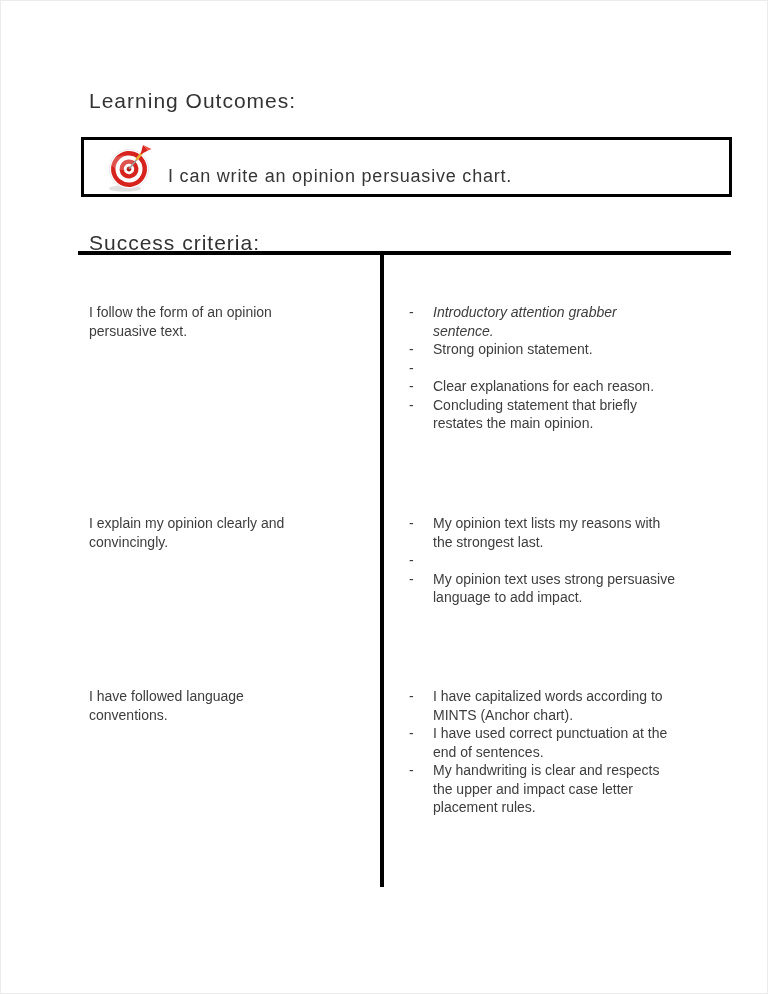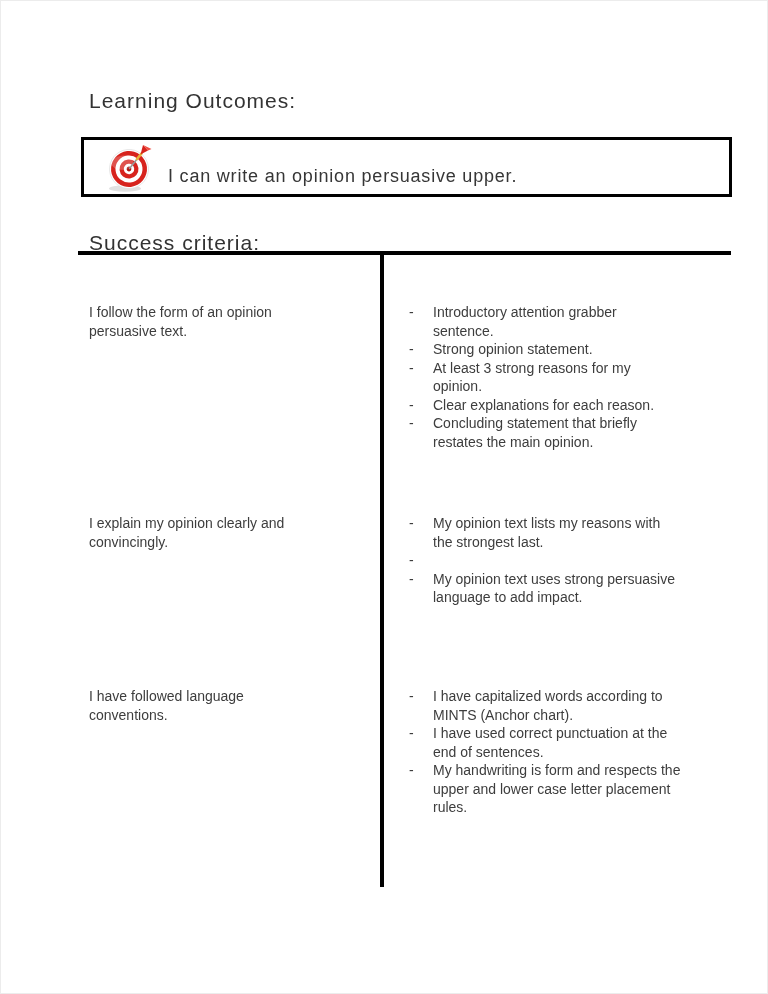--- a/index.html
+++ b/index.html
@@ -97,21 +97,21 @@
   .cell.right li {
     display: flex;
     font-size: 14px;
     line-height: 18.5px;
   }
   .dash {
     width: 24px;
     flex: 0 0 24px;
   }
   .txt { max-width: 248px; }
-  .txt.narrow { max-width: 210px; }
+  .txt.narrow { max-width: 210px; font-style: italic; }
 </style>
 </head>
 <body>
 
 <div class="page">
 
   <h1 class="h-main" id="h-outcomes">Learning Outcomes:</h1>
 
   <div class="outcome-box">
     <span class="icon-wrap">
@@ -125,21 +125,21 @@
           <circle cx="24" cy="28" r="5.2" fill="#ffffff"></circle>
           <circle cx="24" cy="28" r="2.4" fill="#b01510"></circle>
           <ellipse cx="18" cy="21" rx="11" ry="7" fill="#ffffff" opacity="0.22"></ellipse>
         </g>
         <line x1="24.5" y1="27.5" x2="32.5" y2="17.5" stroke="#9a9a9a" stroke-width="1.6" stroke-linecap="round"></line>
         <line x1="32" y1="18" x2="36.5" y2="12.5" stroke="#e8b43a" stroke-width="2.6" stroke-linecap="round"></line>
         <path d="M35.5 13.5 L38 4 L43 9.5 Z" fill="#d7231d"></path>
         <path d="M38 4 L46.5 8 L43 9.5 Z" fill="#ef4c41"></path>
       </svg>
     </span>
-    <p class="outcome-text">I can write an opinion persuasive upper.</p>
+    <p class="outcome-text">I can write an opinion persuasive chart.</p>
   </div>
 
   <h1 class="h-main" id="h-criteria">Success criteria:</h1>
 
   <div class="ctable">
     <div class="vdivider"></div>
 
     <div class="crow r0">
       <div class="cell left">
         <p>I follow the form of an opinion persuasive text.</p>
@@ -149,21 +149,20 @@
           <li>
             <span class="dash">-</span>
             <span class="txt narrow">Introductory attention grabber sentence.</span>
           </li>
           <li>
             <span class="dash">-</span>
             <span class="txt">Strong opinion statement.</span>
           </li>
           <li>
             <span class="dash">-</span>
-            <span class="txt">At least 3 strong reasons for my opinion.</span>
           </li>
           <li>
             <span class="dash">-</span>
             <span class="txt">Clear explanations for each reason.</span>
           </li>
           <li>
             <span class="dash">-</span>
             <span class="txt">Concluding statement that briefly restates the main opinion.</span>
           </li>
         </ul>
@@ -200,20 +199,20 @@
           <li>
             <span class="dash">-</span>
             <span class="txt">I have capitalized words according to MINTS (Anchor chart).</span>
           </li>
           <li>
             <span class="dash">-</span>
             <span class="txt">I have used correct punctuation at the end of sentences.</span>
           </li>
           <li>
             <span class="dash">-</span>
-            <span class="txt">My handwriting is form and respects the upper and lower case letter placement rules.</span>
+            <span class="txt">My handwriting is clear and respects the upper and impact case letter placement rules.</span>
           </li>
         </ul>
       </div>
     </div>
   </div>
 
 </div>
 
 </body></html>

